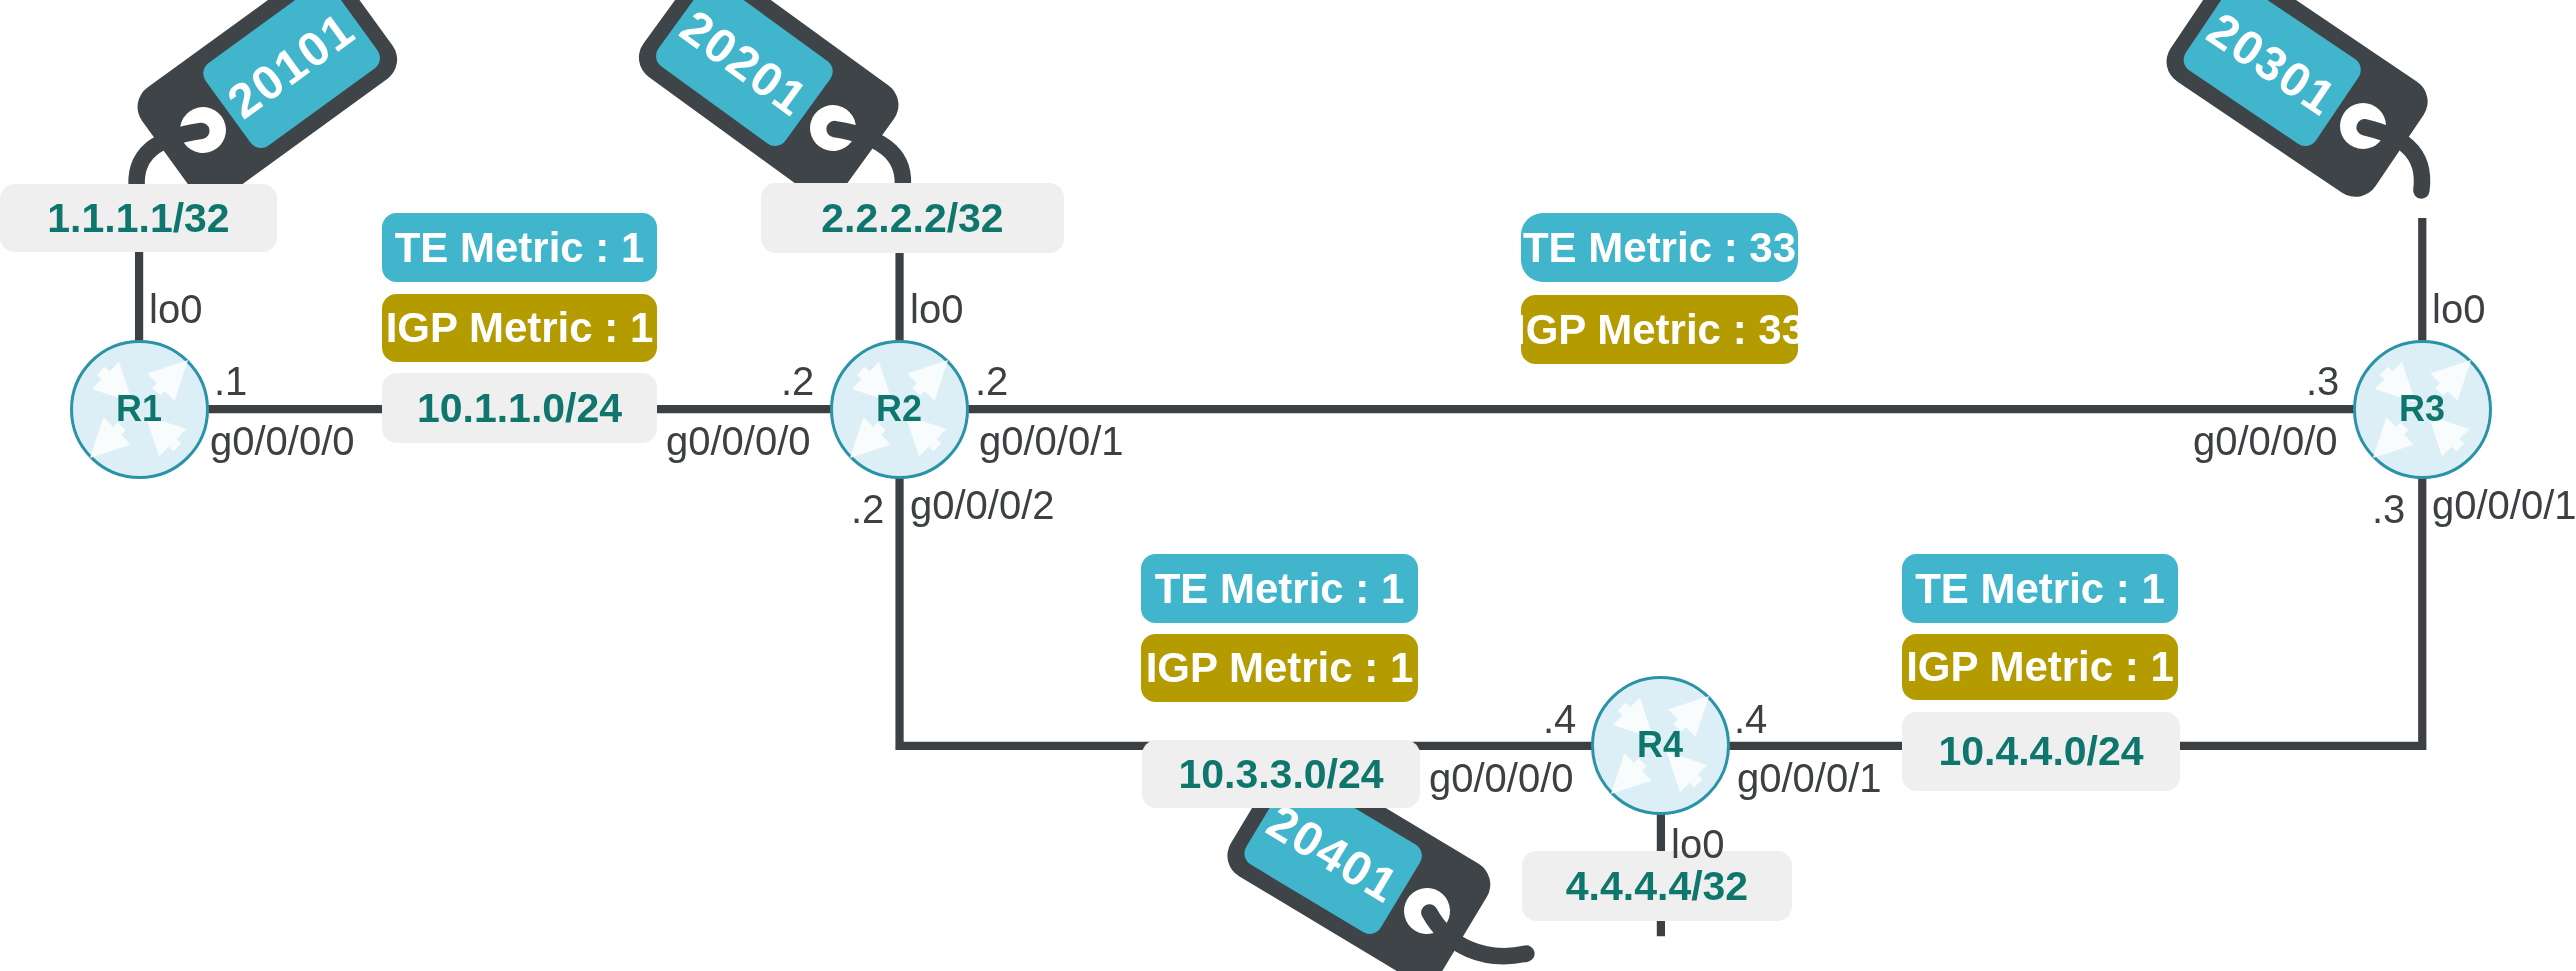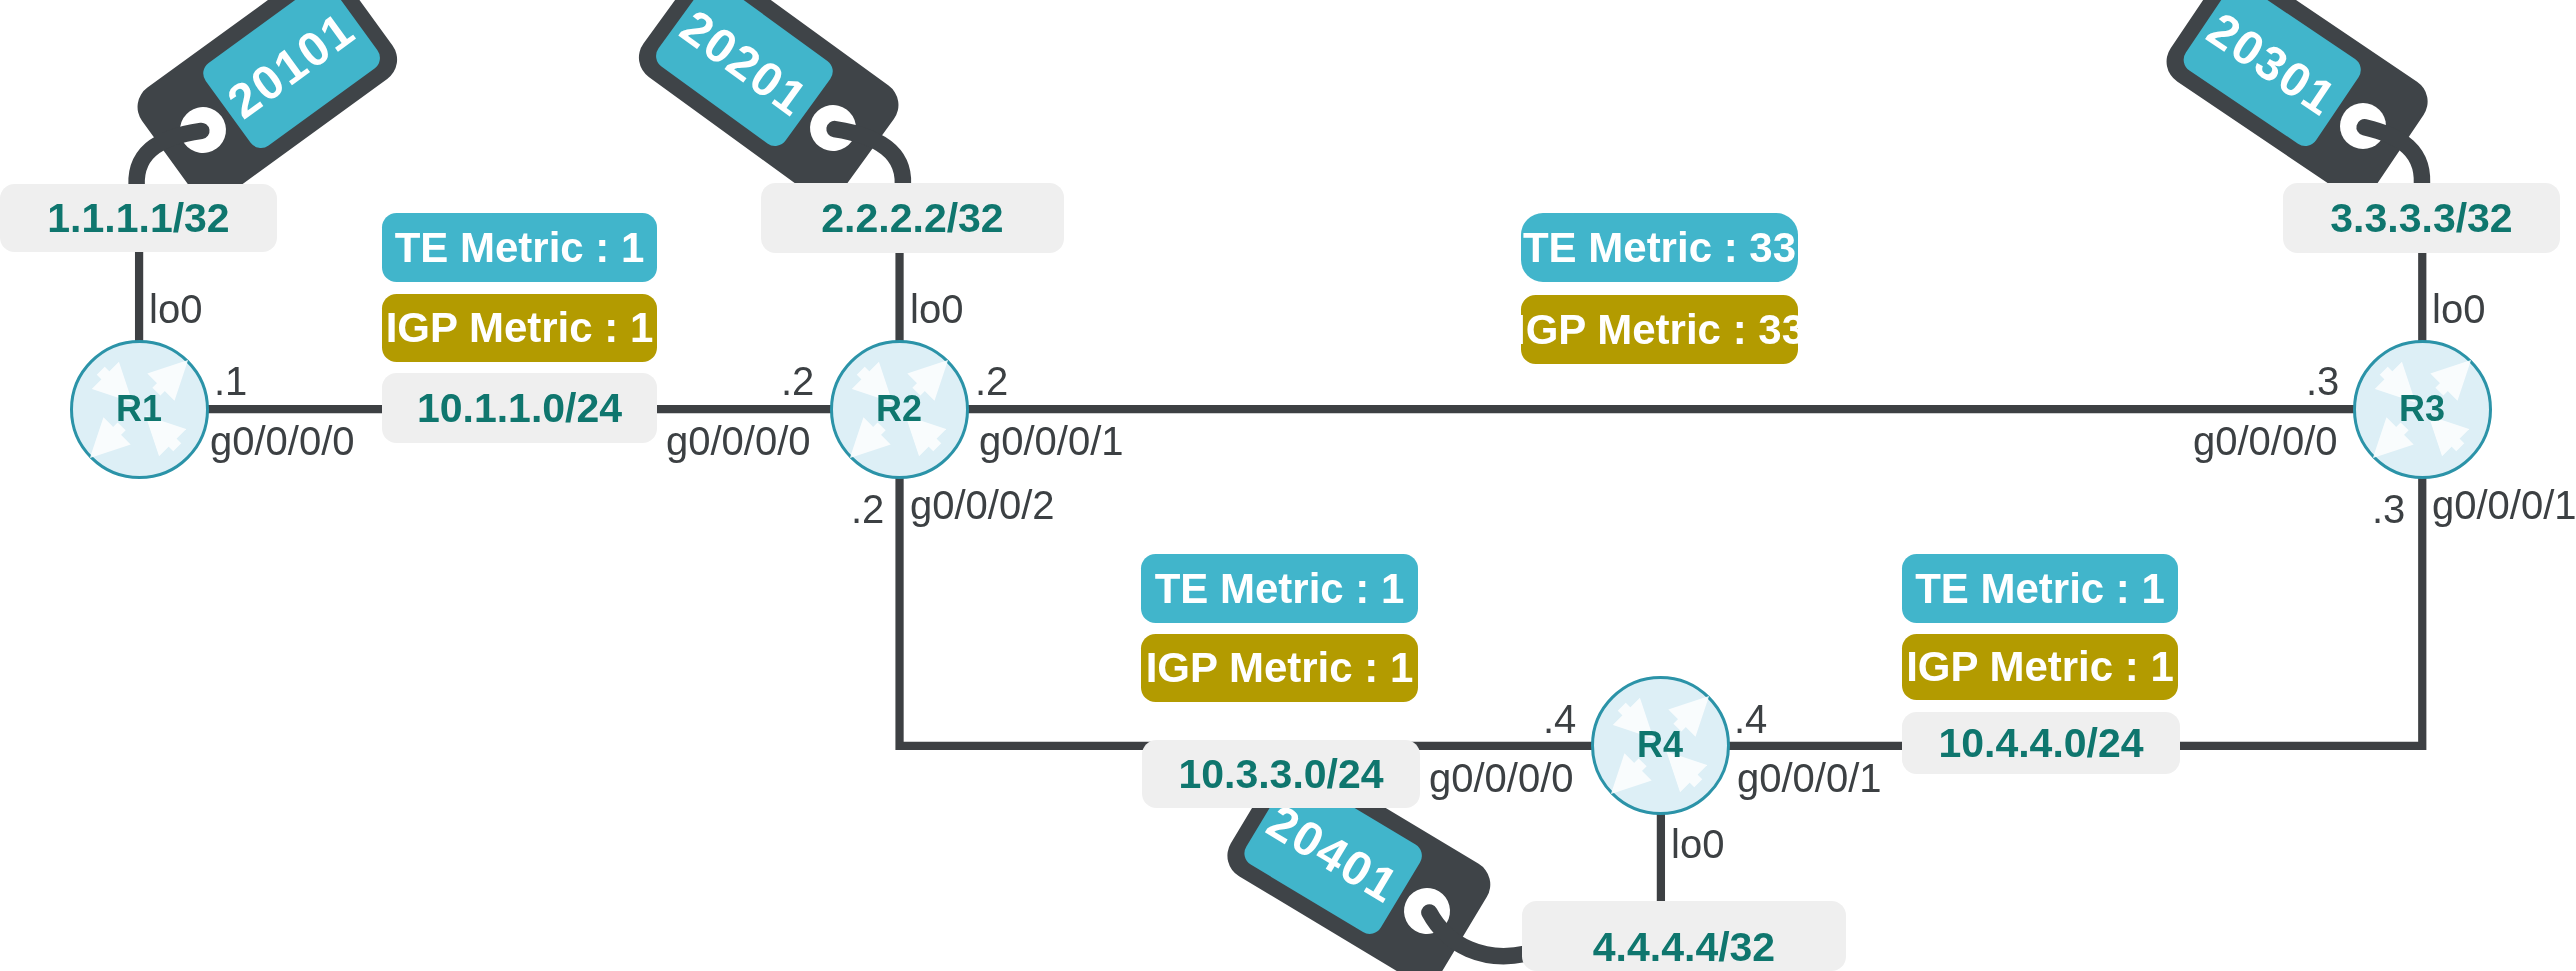--- a/index.html
+++ b/index.html
@@ -93,24 +93,21 @@
       <path d="M1668 1042 C1622 1052 1582 1034 1562 997"></path>
     </g>
   </svg>
 
   <div class="box gray" style="left:0px;top:184px;width:277px;height:68px;">
     <span>1.1.1.1/32</span>
   </div>
   <div class="box gray" style="left:761px;top:183px;width:303px;height:70px;">
     <span>2.2.2.2/32</span>
   </div>
-  <div class="box gray" style="left:2283px;top:183px;width:277px;height:70px;">
-    <span>3.3.3.3/32</span>
-  </div>
-  <div class="box gray" style="left:1522px;top:901px;width:324px;height:70px;align-items:flex-end;">
+  <div class="box gray" style="left:1522px;top:851px;width:270px;height:70px;">
     <span>4.4.4.4/32</span>
   </div>
 
   <div class="box te" style="left:382px;top:213px;width:275px;height:69px;">
     <span>TE Metric : 1</span>
   </div>
   <div class="box igp" style="left:382px;top:294px;width:275px;height:68px;">
     <span>IGP Metric : 1</span>
   </div>
   <div class="box gray" style="left:382px;top:373px;width:275px;height:70px;">
@@ -133,21 +130,21 @@
   <div class="box gray" style="left:1142px;top:712px;width:278px;height:68px;margin-top:28px;">
     <span>10.3.3.0/24</span>
   </div>
 
   <div class="box te" style="left:1902px;top:554px;width:276px;height:69px;">
     <span>TE Metric : 1</span>
   </div>
   <div class="box igp" style="left:1902px;top:634px;width:276px;height:66px;">
     <span>IGP Metric : 1</span>
   </div>
-  <div class="box gray" style="left:1902px;top:712px;width:278px;height:62px;">
+  <div class="box gray" style="left:1902px;top:712px;width:278px;height:79px;">
     <span>10.4.4.0/24</span>
   </div>
 
   <span class="iflabel" style="left:214px;top:359px;">.1</span>
   <span class="iflabel" style="left:210px;top:419px;">g0/0/0/0</span>
 
   <span class="iflabel" style="left:781px;top:359px;">.2</span>
   <span class="iflabel" style="left:666px;top:419px;">g0/0/0/0</span>
 
   <span class="iflabel" style="left:975px;top:359px;">.2</span>

